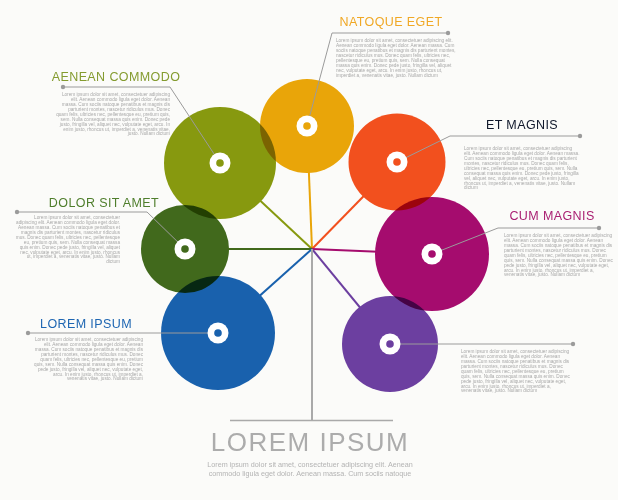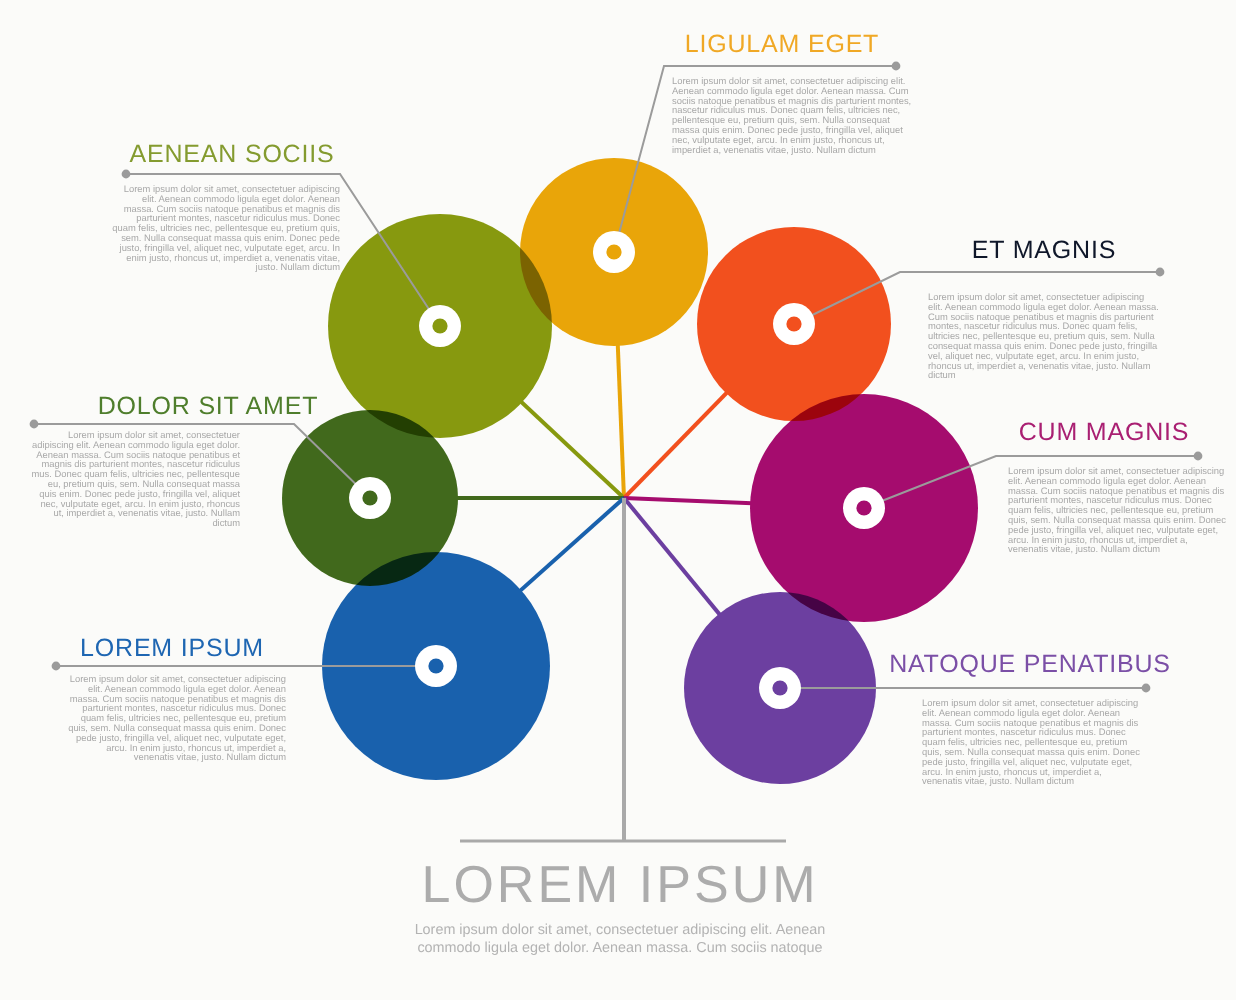--- a/index.html
+++ b/index.html
@@ -90,25 +90,24 @@
       <circle cx="432" cy="254" r="3.8" fill="#A50C6E"></circle>
       <circle cx="390" cy="344" r="10.5" fill="#FFFFFF"></circle>
       <circle cx="390" cy="344" r="3.8" fill="#6C3FA0"></circle>
       <circle cx="185" cy="249" r="10.5" fill="#FFFFFF"></circle>
       <circle cx="185" cy="249" r="3.8" fill="#41691C"></circle>
       <circle cx="218" cy="333" r="10.5" fill="#FFFFFF"></circle>
       <circle cx="218" cy="333" r="3.8" fill="#1961AD"></circle>
     </g>
   </svg>
 
-  <div class="hdr" style="left: 391px; top: 15px; color: rgb(240, 168, 37);">LIGULAM EGET</div>
-  <div class="hdr" style="left: 116px; top: 70px; color: rgb(132, 155, 47);">AENEAN SOCIIS</div>
+  <div class="hdr" style="left: 391px; top: 15px; color: rgb(240, 168, 37);">NATOQUE EGET</div>
+  <div class="hdr" style="left: 116px; top: 70px; color: rgb(132, 155, 47);">AENEAN COMMODO</div>
   <div class="hdr" style="left: 522px; top: 118px; color: #0f172a;">ET MAGNIS</div>
   <div class="hdr" style="left: 552px; top: 209px; color: rgb(169, 31, 114);">CUM MAGNIS</div>
-  <div class="hdr" style="left: 515px; top: 325px; color: rgb(123, 79, 166);">NATOQUE PENATIBUS</div>
   <div class="hdr" style="left: 82px; top: 196px; color: rgb(79, 126, 44); padding-left: 44px;">DOLOR SIT AMET</div>
   <div class="hdr" style="left: 86px; top: 317px; color: rgb(30, 102, 178);">LOREM IPSUM</div>
 
   <div class="para" style="left:336px; top:38px;  width:248px;">Lorem ipsum dolor sit amet, consectetuer adipiscing elit. Aenean commodo ligula eget dolor. Aenean massa. Cum sociis natoque penatibus et magnis dis parturient montes, nascetur ridiculus mus. Donec quam felis, ultricies nec, pellentesque eu, pretium quis, sem. Nulla consequat massa quis enim. Donec pede justo, fringilla vel, aliquet nec, vulputate eget, arcu. In enim justo, rhoncus ut, imperdiet a, venenatis vitae, justo. Nullam dictum</div>
   <div class="para r" style="left:56px;  top:92px;  width:228px;">Lorem ipsum dolor sit amet, consectetuer adipiscing elit. Aenean commodo ligula eget dolor. Aenean massa. Cum sociis natoque penatibus et magnis dis parturient montes, nascetur ridiculus mus. Donec quam felis, ultricies nec, pellentesque eu, pretium quis, sem. Nulla consequat massa quis enim. Donec pede justo, fringilla vel, aliquet nec, vulputate eget, arcu. In enim justo, rhoncus ut, imperdiet a, venenatis vitae, justo. Nullam dictum</div>
   <div class="para" style="left:464px; top:146px; width:232px;">Lorem ipsum dolor sit amet, consectetuer adipiscing elit. Aenean commodo ligula eget dolor. Aenean massa. Cum sociis natoque penatibus et magnis dis parturient montes, nascetur ridiculus mus. Donec quam felis, ultricies nec, pellentesque eu, pretium quis, sem. Nulla consequat massa quis enim. Donec pede justo, fringilla vel, aliquet nec, vulputate eget, arcu. In enim justo, rhoncus ut, imperdiet a, venenatis vitae, justo. Nullam dictum</div>
   <div class="para" style="left:504px; top:233px; width:218px;">Lorem ipsum dolor sit amet, consectetuer adipiscing elit. Aenean commodo ligula eget dolor. Aenean massa. Cum sociis natoque penatibus et magnis dis parturient montes, nascetur ridiculus mus. Donec quam felis, ultricies nec, pellentesque eu, pretium quis, sem. Nulla consequat massa quis enim. Donec pede justo, fringilla vel, aliquet nec, vulputate eget, arcu. In enim justo, rhoncus ut, imperdiet a, venenatis vitae, justo. Nullam dictum</div>
   <div class="para" style="left:461px; top:349px; width:222px;">Lorem ipsum dolor sit amet, consectetuer adipiscing elit. Aenean commodo ligula eget dolor. Aenean massa. Cum sociis natoque penatibus et magnis dis parturient montes, nascetur ridiculus mus. Donec quam felis, ultricies nec, pellentesque eu, pretium quis, sem. Nulla consequat massa quis enim. Donec pede justo, fringilla vel, aliquet nec, vulputate eget, arcu. In enim justo, rhoncus ut, imperdiet a, venenatis vitae, justo. Nullam dictum</div>
   <div class="para r" style="left:14px;  top:215px; width:212px;">Lorem ipsum dolor sit amet, consectetuer adipiscing elit. Aenean commodo ligula eget dolor. Aenean massa. Cum sociis natoque penatibus et magnis dis parturient montes, nascetur ridiculus mus. Donec quam felis, ultricies nec, pellentesque eu, pretium quis, sem. Nulla consequat massa quis enim. Donec pede justo, fringilla vel, aliquet nec, vulputate eget, arcu. In enim justo, rhoncus ut, imperdiet a, venenatis vitae, justo. Nullam dictum</div>
   <div class="para r" style="left:32px;  top:337px; width:222px;">Lorem ipsum dolor sit amet, consectetuer adipiscing elit. Aenean commodo ligula eget dolor. Aenean massa. Cum sociis natoque penatibus et magnis dis parturient montes, nascetur ridiculus mus. Donec quam felis, ultricies nec, pellentesque eu, pretium quis, sem. Nulla consequat massa quis enim. Donec pede justo, fringilla vel, aliquet nec, vulputate eget, arcu. In enim justo, rhoncus ut, imperdiet a, venenatis vitae, justo. Nullam dictum</div>

